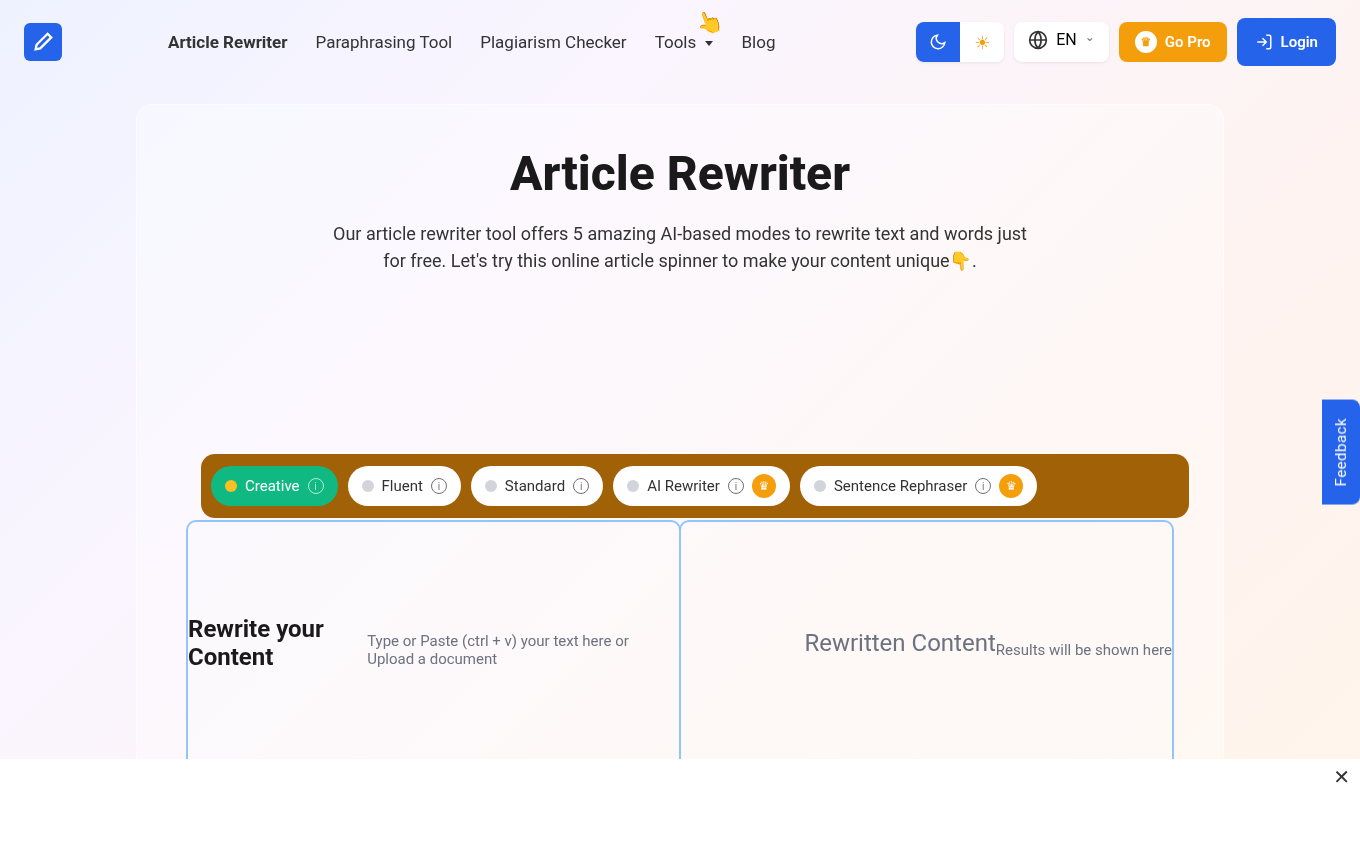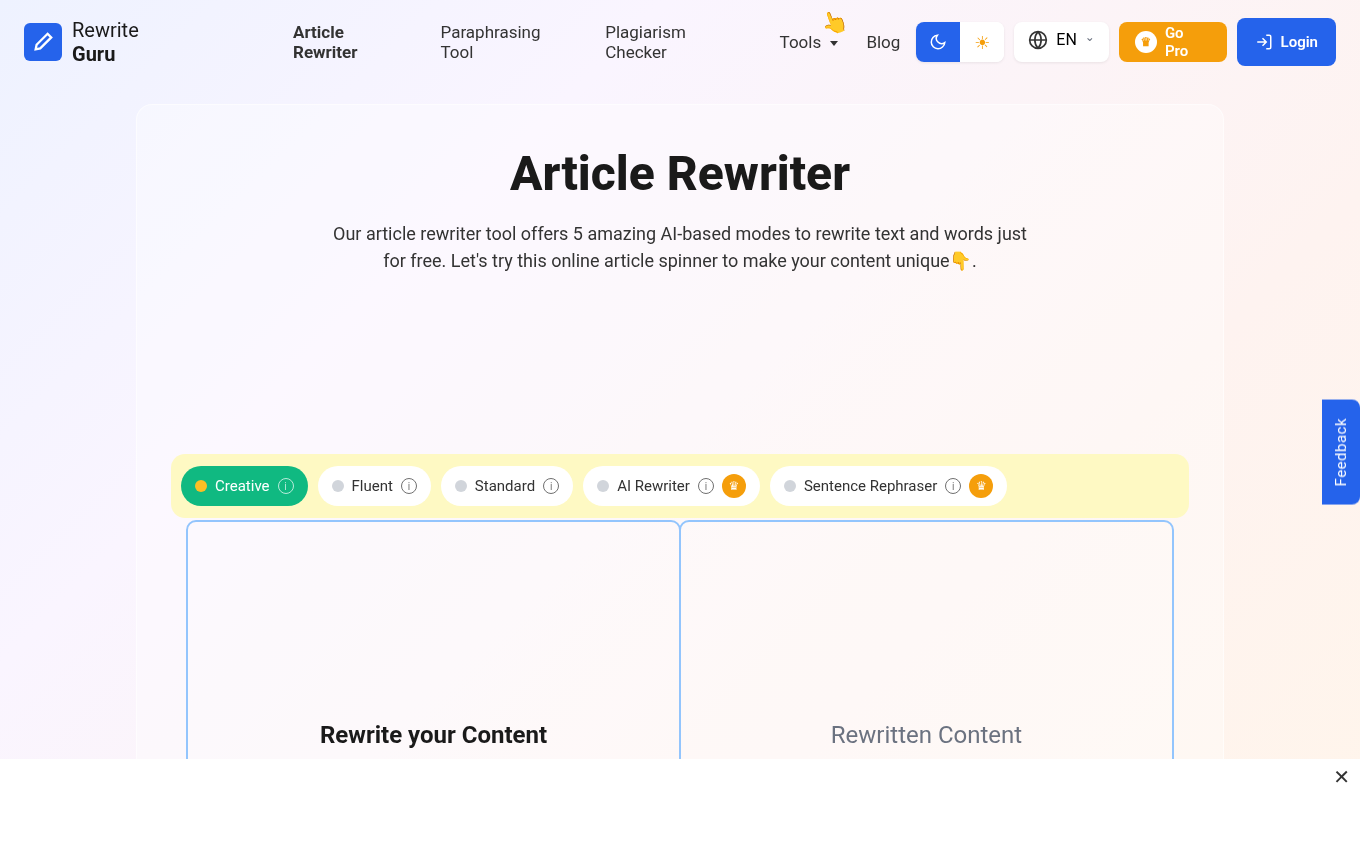--- a/index.html
+++ b/index.html
@@ -212,25 +212,26 @@
       margin: 4px auto;
       line-height: 1.5;
     }
 
     .tabs-wrap {
       margin-top: 180px;
       padding: 0 34px;
     }
 
     .tabs-bar {
-      background: #fef9c3;
+      background: #a16207;
       border-radius: 14px;
       padding: 12px 10px;
       display: flex;
       gap: 10px;
+      margin-left: 30px;
     }
 
     .tab {
       background: #fff;
       border-radius: 22px;
       padding: 8px 14px;
       display: flex;
       align-items: center;
       gap: 8px;
       cursor: pointer;
@@ -289,21 +290,21 @@
       gap: 0;
       padding: 0 16px;
     }
 
     .panel {
       flex: 1;
       border: 2px solid #93c5fd;
       border-radius: 10px;
       min-height: 255px;
       display: flex;
-      flex-direction: column;
+      flex-direction: row;
       align-items: center;
       justify-content: flex-end;
       padding-bottom: 0;
       margin: 0 -1px;
       background: rgba(255,255,255,0.2);
       overflow: hidden;
     }
 
     .panel-title {
       font-size: 24px;
@@ -360,23 +361,20 @@
   </style>
 </head>
 <body>
 
 <div class="header">
   <div class="logo">
     <div class="logo-icon">
       <svg width="22" height="22" viewBox="0 0 24 24" fill="none" stroke="#fff" stroke-width="2.5">
         <path d="M17 3l4 4-12 12-5 1 1-5L17 3z"></path>
       </svg>
-    </div>
-    <div class="logo-text">
-      <span>Rewrite </span><strong>Guru</strong>
     </div>
   </div>
 
   <nav class="nav">
     <div class="nav-item active">Article Rewriter</div>
     <div class="nav-item">Paraphrasing Tool</div>
     <div class="nav-item">Plagiarism Checker</div>
     <div class="nav-item tools">
       <span>Tools</span>
       <span class="pointer-icon">👆</span>

